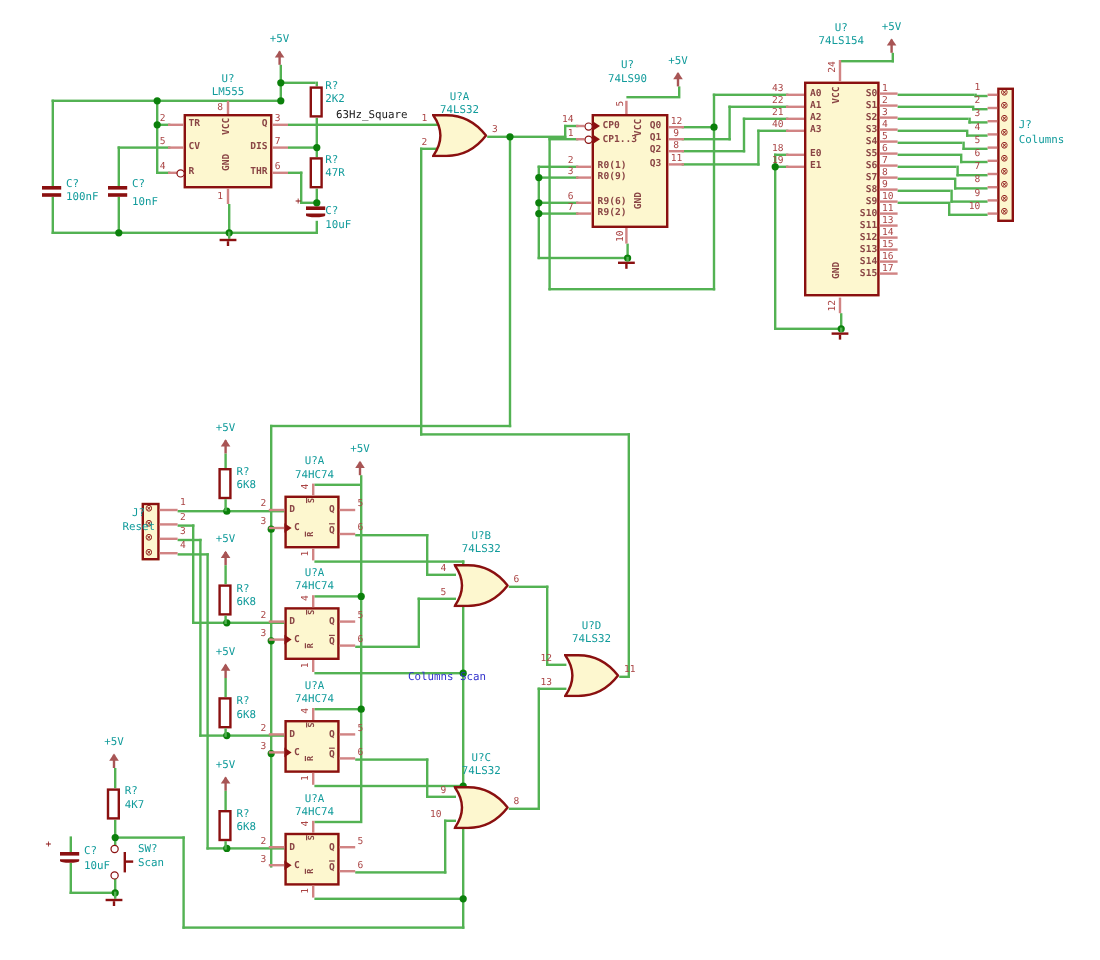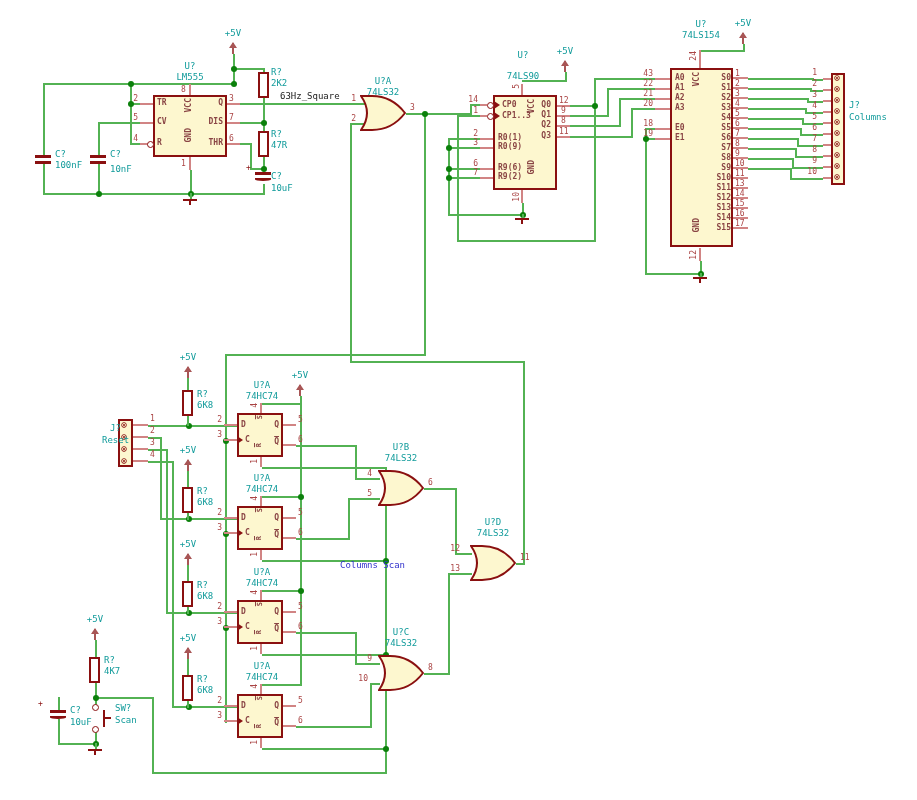--- a/index.html
+++ b/index.html
@@ -318,21 +318,21 @@
 <svg class="gate" style="left:360px;top:95px" width="46" height="36">
       <path d="M1,1 Q13,18 1,35 L12,35 Q32,35 45,18 Q32,1 12,1 Z" fill="#fdf7cf" stroke="#8a1010" stroke-width="2"></path>
     </svg>
 <span class="num r" style="left:340px;top:94px;width:16px">1</span>
 <span class="num r" style="left:340px;top:114px;width:16px">2</span>
 <span class="num" style="left:410px;top:103px">3</span>
 </div>
 
 <div>
 <span class="lbl c" style="left:501px;top:50px;width:44px">U?</span>
-<span class="lbl c" style="left:501px;top:71px;width:44px">74LS90</span>
+<span class="lbl c" style="left:501px;top:61px;width:44px">74LS90</span>
 <div class="body" style="left:493px;top:95px;width:64px;height:95px"></div>
 <i class="stub" style="left:480px;top:104px;width:7px;height:2px"></i>
 <i class="bub" style="left:490px;top:105px"></i>
 <i class="stub" style="left:480px;top:115px;width:7px;height:2px"></i>
 <i class="bub" style="left:490px;top:116px"></i>
 <i class="stub" style="left:480px;top:138px;width:13px;height:2px"></i>
 <i class="stub" style="left:480px;top:147px;width:13px;height:2px"></i>
 <i class="stub" style="left:480px;top:168px;width:13px;height:2px"></i>
 <i class="stub" style="left:480px;top:177px;width:13px;height:2px"></i>
 <i class="stub" style="left:557px;top:105px;width:13px;height:2px"></i>
@@ -377,21 +377,21 @@
 <i class="stub" style="left:655px;top:88px;width:15px;height:2px"></i>
 <i class="stub" style="left:655px;top:98px;width:15px;height:2px"></i>
 <i class="stub" style="left:655px;top:108px;width:15px;height:2px"></i>
 <i class="stub" style="left:655px;top:128px;width:15px;height:2px"></i>
 <i class="stub" style="left:655px;top:138px;width:15px;height:2px"></i>
 <i class="stub" style="left:699px;top:50px;width:2px;height:18px"></i>
 <i class="stub" style="left:699px;top:248px;width:2px;height:13px"></i>
 <span class="num r" style="left:637px;top:69px;width:16px">43</span>
 <span class="num r" style="left:637px;top:79px;width:16px">22</span>
 <span class="num r" style="left:637px;top:89px;width:16px">21</span>
-<span class="num r" style="left:637px;top:99px;width:16px">20</span>
+<span class="num r" style="left:637px;top:99px;width:16px">40</span>
 <span class="num r" style="left:637px;top:119px;width:16px">18</span>
 <span class="num r" style="left:637px;top:129px;width:16px">19</span>
 <span class="pname" style="left:675px;top:73px">A0</span>
 <span class="pname" style="left:675px;top:83px">A1</span>
 <span class="pname" style="left:675px;top:93px">A2</span>
 <span class="pname" style="left:675px;top:103px">A3</span>
 <span class="pname" style="left:675px;top:123px">E0</span>
 <span class="pname" style="left:675px;top:133px">E1</span>
 <span class="num vt" style="left:689px;top:51px">24</span>
 <span class="num vt" style="left:689px;top:250px">12</span>

